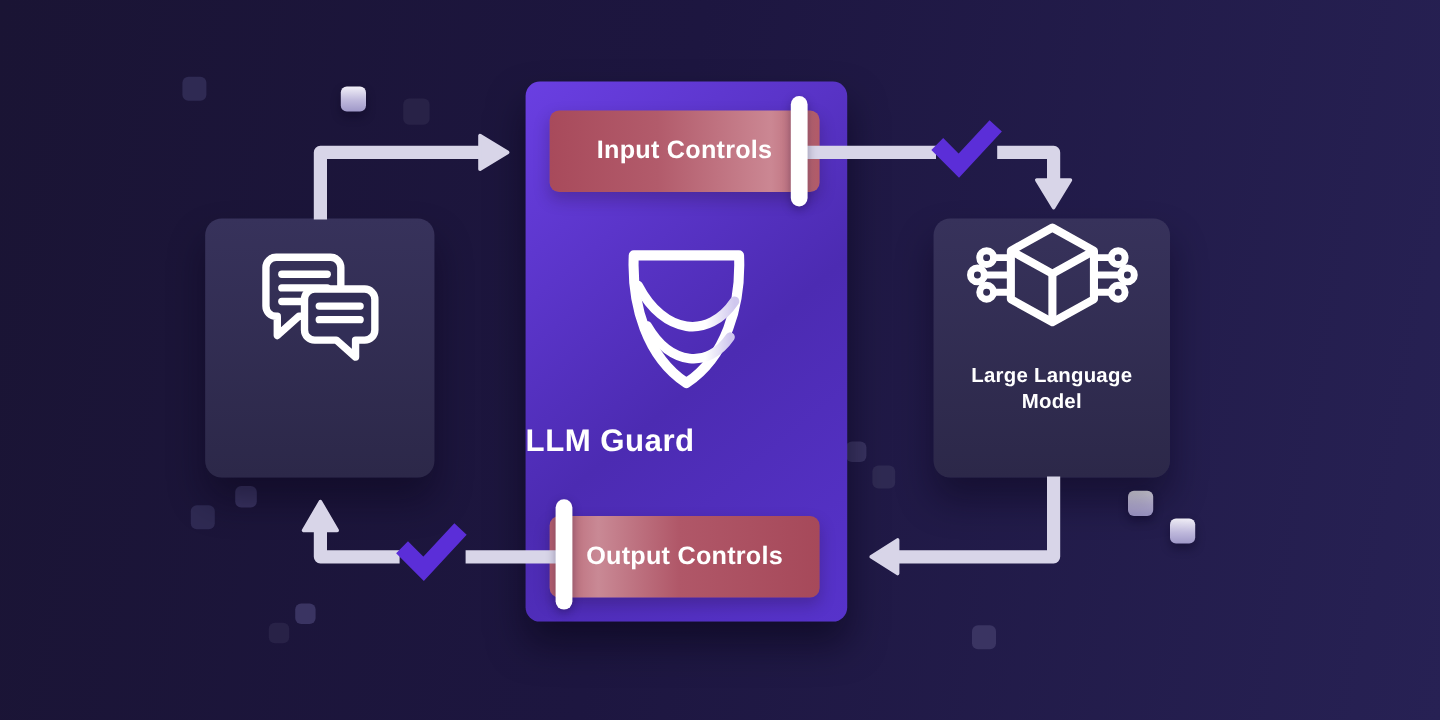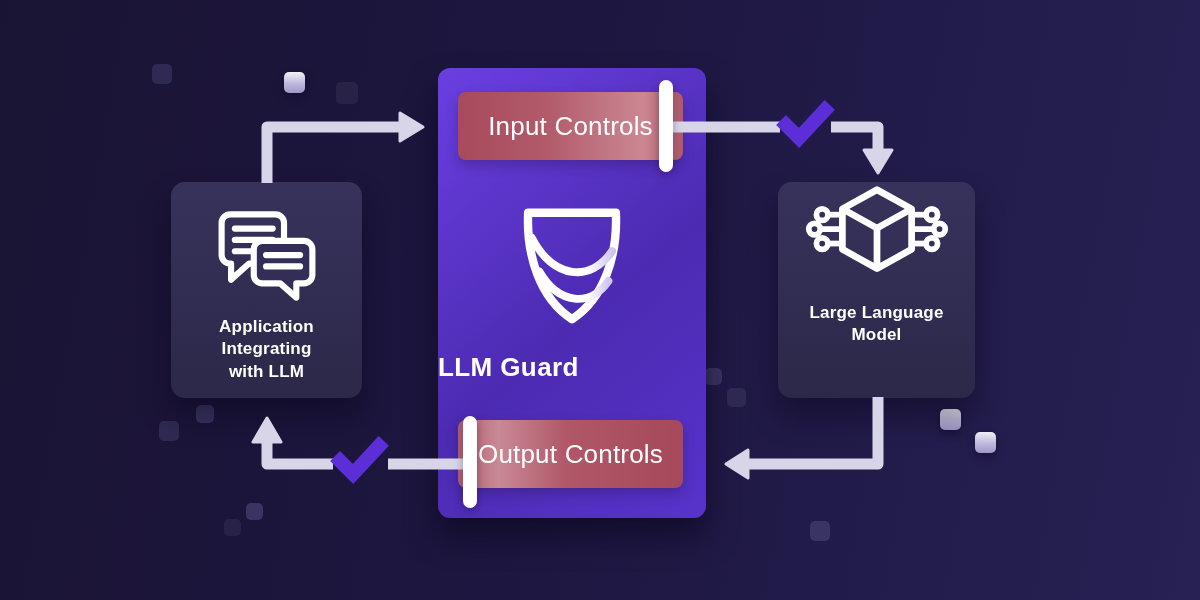--- a/index.html
+++ b/index.html
@@ -34,25 +34,25 @@
   .llm-card .card-label{margin-top:20px;max-width:160px;}
   
   .guard{
     position:absolute;left:438px;top:68px;width:268px;height:450px;z-index:2;border-radius:12px;
     background:linear-gradient(140deg,#6a3fe2 0%,#4c2bb2 55%,#5733cb 100%);
     box-shadow:0 18px 30px rgba(8,4,24,.55);
   }
   .banner{
     position:absolute;left:20px;width:225px;height:68px;border-radius:8px;
     display:flex;align-items:center;justify-content:center;
-    color:#fff;font-weight:normal;font-size:26px;letter-spacing:.2px;
+    color:#fff;font-weight:bold;font-size:21px;letter-spacing:.2px;
     box-shadow:0 6px 12px rgba(30,10,40,.25);
   }
   .banner.input{top:24px;background:linear-gradient(90deg,#a84a5b 0%,#b25b6b 40%,#cb8793 82%,#b15a68 100%);}
-  .banner.output{top:352px;background:linear-gradient(90deg,#b45e6d 0%,#c98995 18%,#b05768 48%,#a6495a 100%);text-align:center;}
+  .banner.output{top:362px;background:linear-gradient(90deg,#b45e6d 0%,#c98995 18%,#b05768 48%,#a6495a 100%);text-align:center;}
   .guard-shield{position:absolute;left:78px;top:136px;}
   .guard-title{position:absolute;left:0;top:284px;width:100%;text-align:left;color:#fff;font-weight:bold;font-size:26px;letter-spacing:.4px;}
   
   .wbar{position:absolute;width:14px;height:92px;border-radius:7px;background:#ffffff;z-index:4;box-shadow:0 3px 8px rgba(20,10,50,.35);}
   .wbar.in{left:659px;top:80px;}
   .wbar.out{left:463px;top:416px;}
 </style>
 </head>
 <body>
 
@@ -95,21 +95,20 @@
       <svg width="104" height="96" viewBox="0 0 110 100" fill="none">
         <path d="M16,6 h48 a9,9 0 0 1 9,9 v34 a9,9 0 0 1 -9,9 h-28 l-19,17 v-17 h-1 a9,9 0 0 1 -9,-9 v-34 a9,9 0 0 1 9,-9 z" stroke="#ffffff" stroke-width="6.5" stroke-linejoin="round"></path>
         <line x1="21" y1="21" x2="61" y2="21" stroke="#ffffff" stroke-width="6.5" stroke-linecap="round"></line>
         <line x1="21" y1="33" x2="61" y2="33" stroke="#ffffff" stroke-width="6.5" stroke-linecap="round"></line>
         <line x1="21" y1="45" x2="61" y2="45" stroke="#ffffff" stroke-width="6.5" stroke-linecap="round"></line>
         <path d="M50,34 h44 a9,9 0 0 1 9,9 v27 a9,9 0 0 1 -9,9 h-8 v15 l-17,-15 h-19 a9,9 0 0 1 -9,-9 v-27 a9,9 0 0 1 9,-9 z" fill="#322e57" stroke="#ffffff" stroke-width="6.5" stroke-linejoin="round"></path>
         <line x1="54" y1="49" x2="90" y2="49" stroke="#ffffff" stroke-width="6.5" stroke-linecap="round"></line>
         <line x1="54" y1="61" x2="90" y2="61" stroke="#ffffff" stroke-width="6.5" stroke-linecap="round"></line>
       </svg>
     </div>
-    <div class="card-label">Application Integrating with LLM</div>
   </div>
 
   <div class="guard">
     <div class="banner input">
       <span>Input Controls</span>
     </div>
     <div class="guard-shield">
       <svg width="112" height="124" viewBox="0 0 120 132" fill="none">
         <defs>
           <linearGradient id="sw" x1="0" y1="0" x2="1" y2="0">

